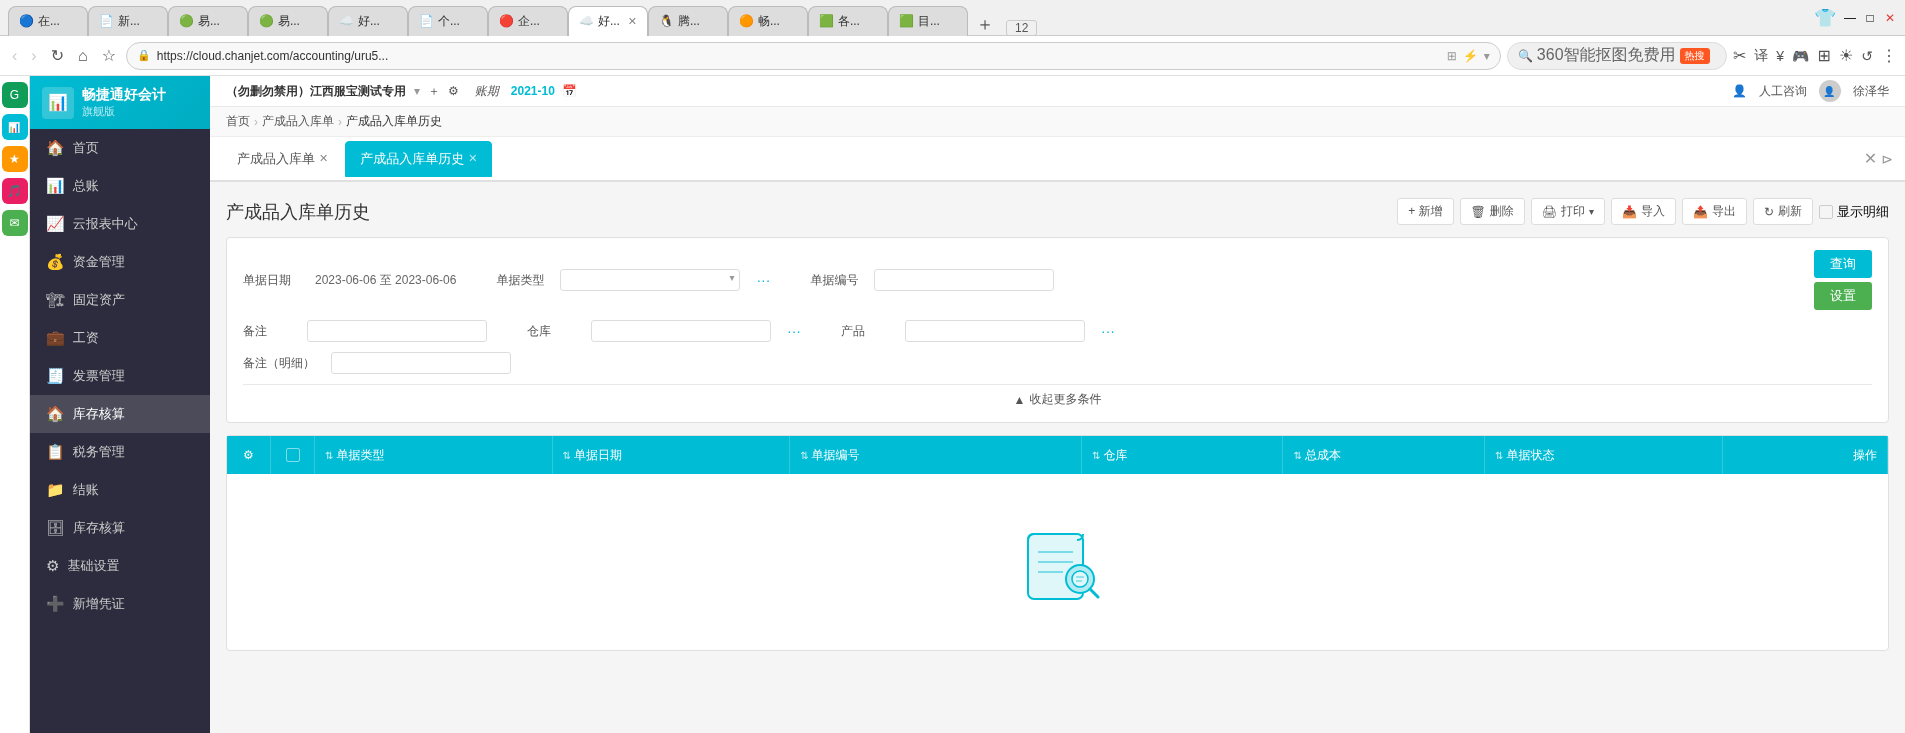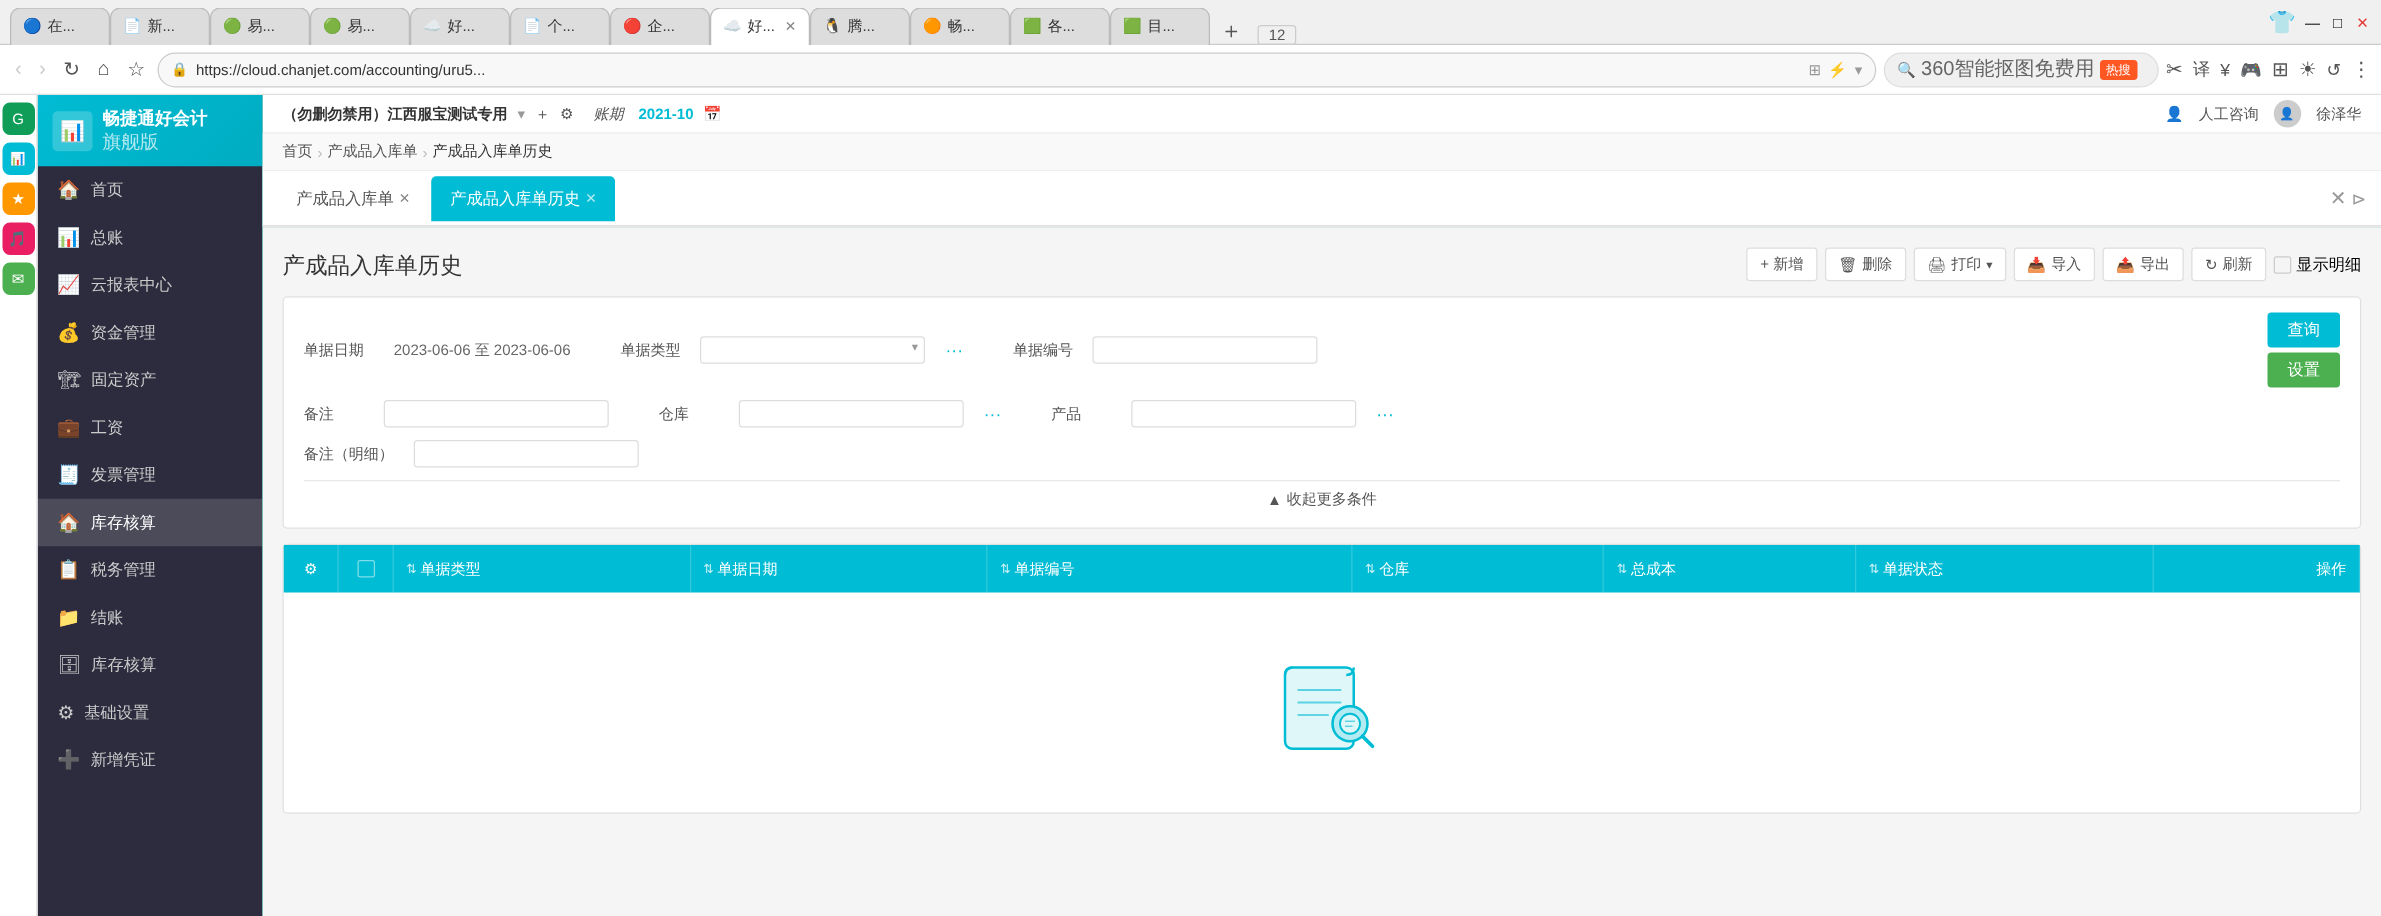--- a/index.html
+++ b/index.html
@@ -107,37 +107,37 @@
       flex-shrink: 0;
     }
     .nav-logo {
       background: linear-gradient(135deg, #00bcd4, #00acc1);
       padding: 10px 12px;
       display: flex;
       align-items: center;
       gap: 8px;
     }
     .nav-logo-text { color: #fff; font-size: 14px; font-weight: bold; }
-    .nav-logo-sub { color: rgba(255,255,255,0.7); font-size: 15px; }
+    .nav-logo-sub { color: rgba(255,255,255,0.7); font-size: 11px; }
     .nav-item {
       display: flex;
       align-items: center;
       padding: 10px 16px;
       gap: 8px;
       cursor: pointer;
       color: #ccc;
       font-size: 13px;
     }
     .nav-item.active { background: rgba(255,255,255,0.15); color: #fff; }
     .nav-item-icon { font-size: 15px; }
 
     
     .main-content {
       flex: 1;
-      background: #14b8a6;
+      background: #fde047;
       display: flex;
       flex-direction: column;
       overflow: hidden;
     }
 
     
     .sub-nav-bar {
       background: #fff;
       border-bottom: 1px solid #e0e0e0;
       display: flex;

